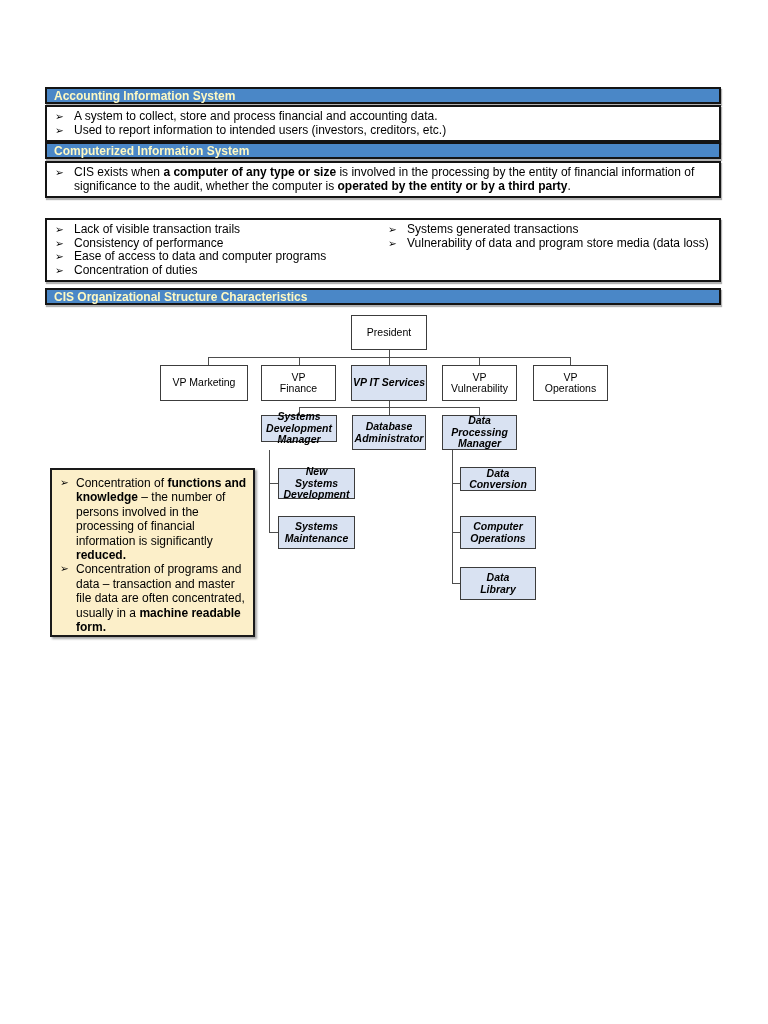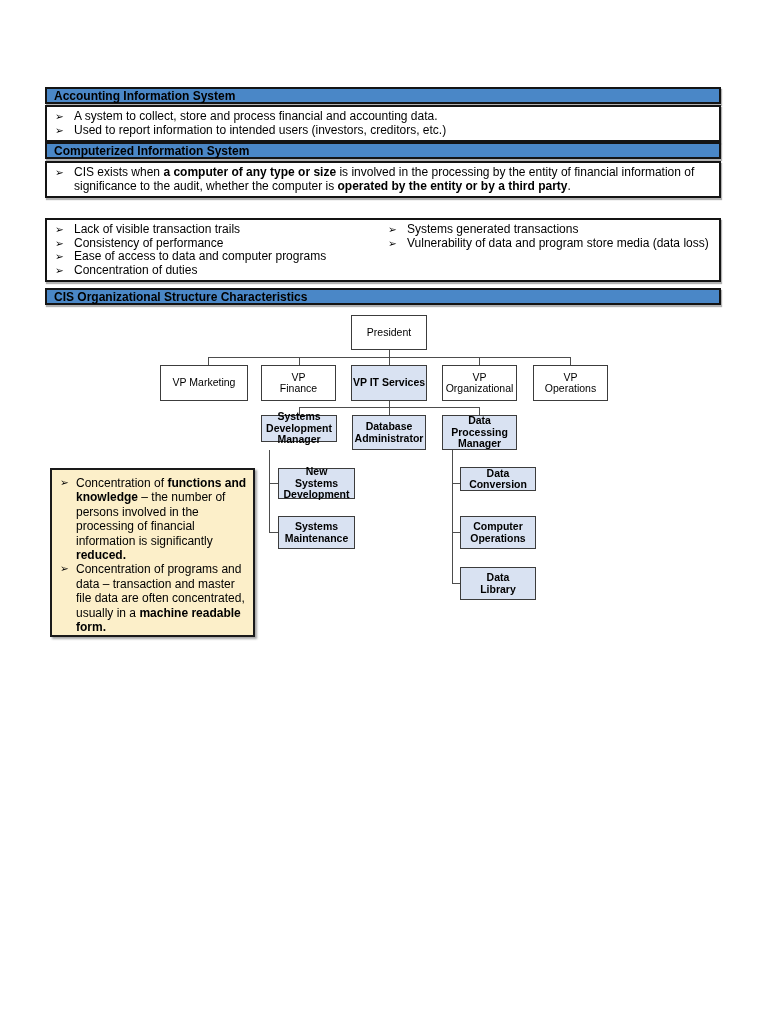--- a/index.html
+++ b/index.html
@@ -11,42 +11,42 @@
   .title-box {
     position:absolute; left:48px; top:46px; width:672px; height:37px;
     background:var(--cream,#fcefc9); border:2px solid #1a1a1a;
     display:flex; align-items:center; justify-content:center;
     font-weight:bold; font-size:25px; letter-spacing:.2px;
     box-shadow:2px 2px 2px rgba(0,0,0,.35);
   }
   .bar {
     position:absolute; left:45px; width:676px; height:17px;
     background:var(--header_blue,#4a87c7); border:2px solid #141414;
-    color:#000000; font-weight:bold; font-size:12px; line-height:12px;
+    color:#fef9c3; font-weight:bold; font-size:12px; line-height:12px;
     display:flex; align-items:center; padding-left:7px;
     box-shadow:1px 2px 1px rgba(0,0,0,.3);
   }
   .bodybox {
     position:absolute; left:45px; width:676px; background:#fff;
     border:2px solid #141414; padding:3px 6px 3px 8px;
     font-size:12px; line-height:13.5px;
     box-shadow:1px 2px 1px rgba(0,0,0,.3);
   }
   .it { display:flex; }
   .bu { flex:none; width:19px; font-size:10.5px; line-height:13.5px; }
   .tx { flex:1; }
   .cols { display:flex; }
   .colL { width:333px; flex:none; }
   .colR { flex:1; }
   .node {
     position:absolute; border:1px solid #3c3c3c; background:#fff;
     display:flex; align-items:center; justify-content:center; text-align:center;
     font-size:10.5px; line-height:11.5px; padding:11px;
   }
-  .node.blue { background:var(--node_blue,#d9e2f2); font-weight:bold; }
+  .node.blue { background:var(--node_blue,#d9e2f2); font-weight:bold;font-style:italic; }
   .nw { white-space:nowrap; }
   .ln { position:absolute; background:var(--line_gray,#4d4d4d); }
   .note {
     position:absolute; left:50px; top:468px; width:205px; height:169px;
     background:var(--cream,#fcefc9); border:2px solid #1a1a1a;
     padding:6px 6px 4px 8px; font-size:12px; line-height:14.4px;
     box-shadow:2px 2px 2px rgba(0,0,0,.35);
   }
   .note .bu { width:16px; }
 </style>
@@ -129,21 +129,21 @@
     <div class="ln" style="left:269px;top:532px;width:9px;height:1px"></div>
     <div class="ln" style="left:452px;top:450px;width:1px;height:133px"></div>
     <div class="ln" style="left:452px;top:483px;width:8px;height:1px"></div>
     <div class="ln" style="left:452px;top:532px;width:8px;height:1px"></div>
     <div class="ln" style="left:452px;top:583px;width:8px;height:1px"></div>
 
     <div class="node" style="left:351px;top:315px;width:76px;height:35px">President</div>
     <div class="node" style="left:160px;top:365px;width:88px;height:36px">VP Marketing</div>
     <div class="node" style="left:261px;top:365px;width:75px;height:36px">VP Finance</div>
     <div class="node blue nw" style="left:351px;top:365px;width:76px;height:36px">VP IT Services</div>
-    <div class="node" style="left:442px;top:365px;width:75px;height:36px">VP Organizational</div>
+    <div class="node" style="left:442px;top:365px;width:75px;height:36px">VP Vulnerability</div>
     <div class="node" style="left:533px;top:365px;width:75px;height:36px">VP Operations</div>
     <div class="node blue" style="left:261px;top:415px;width:76px;height:27px">Systems Development Manager</div>
     <div class="node blue" style="left:352px;top:415px;width:74px;height:35px">Database Administrator</div>
     <div class="node blue" style="left:442px;top:415px;width:75px;height:35px">Data Processing Manager</div>
     <div class="node blue" style="left:278px;top:468px;width:77px;height:31px">New Systems Development</div>
     <div class="node blue" style="left:278px;top:516px;width:77px;height:33px">Systems Maintenance</div>
     <div class="node blue" style="left:460px;top:467px;width:76px;height:24px">Data Conversion</div>
     <div class="node blue" style="left:460px;top:516px;width:76px;height:33px">Computer Operations</div>
     <div class="node blue" style="left:460px;top:567px;width:76px;height:33px">Data Library</div>
   </div>

